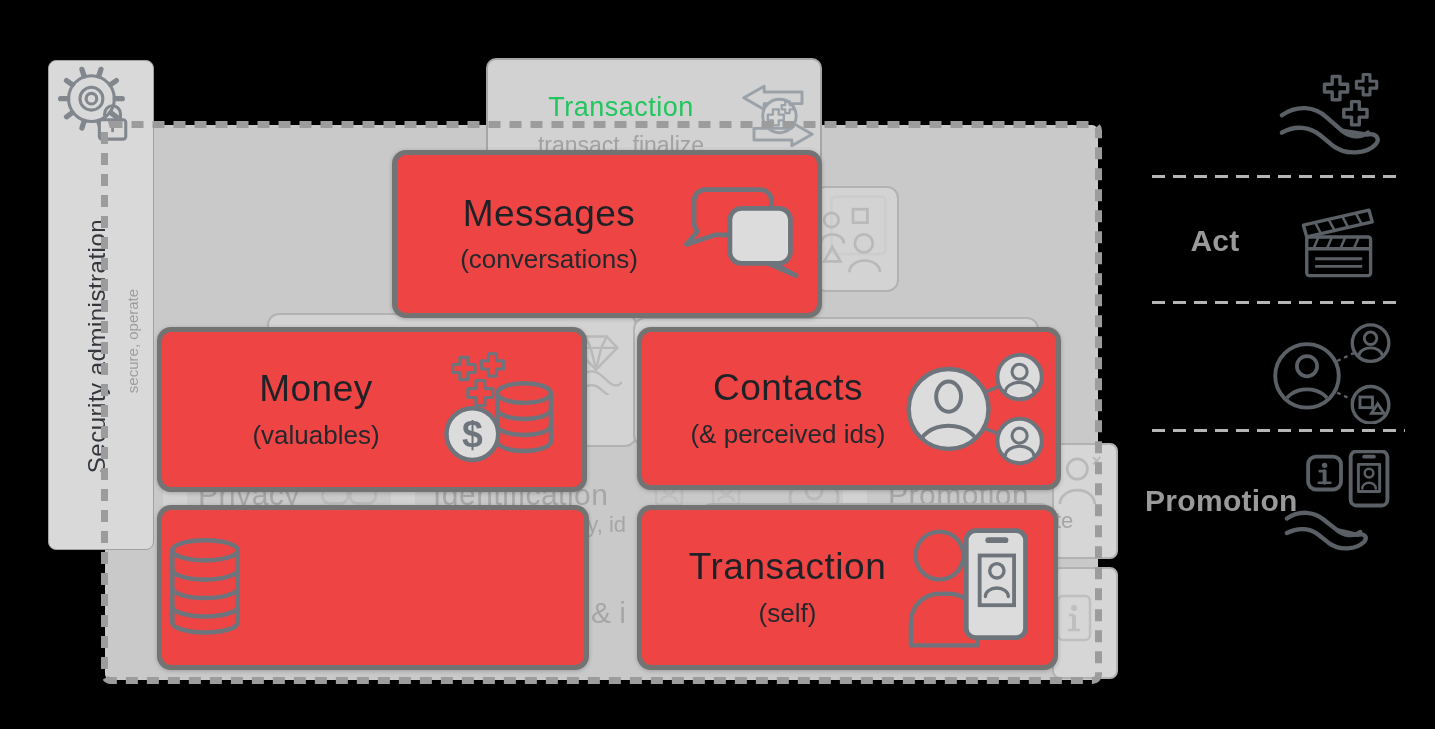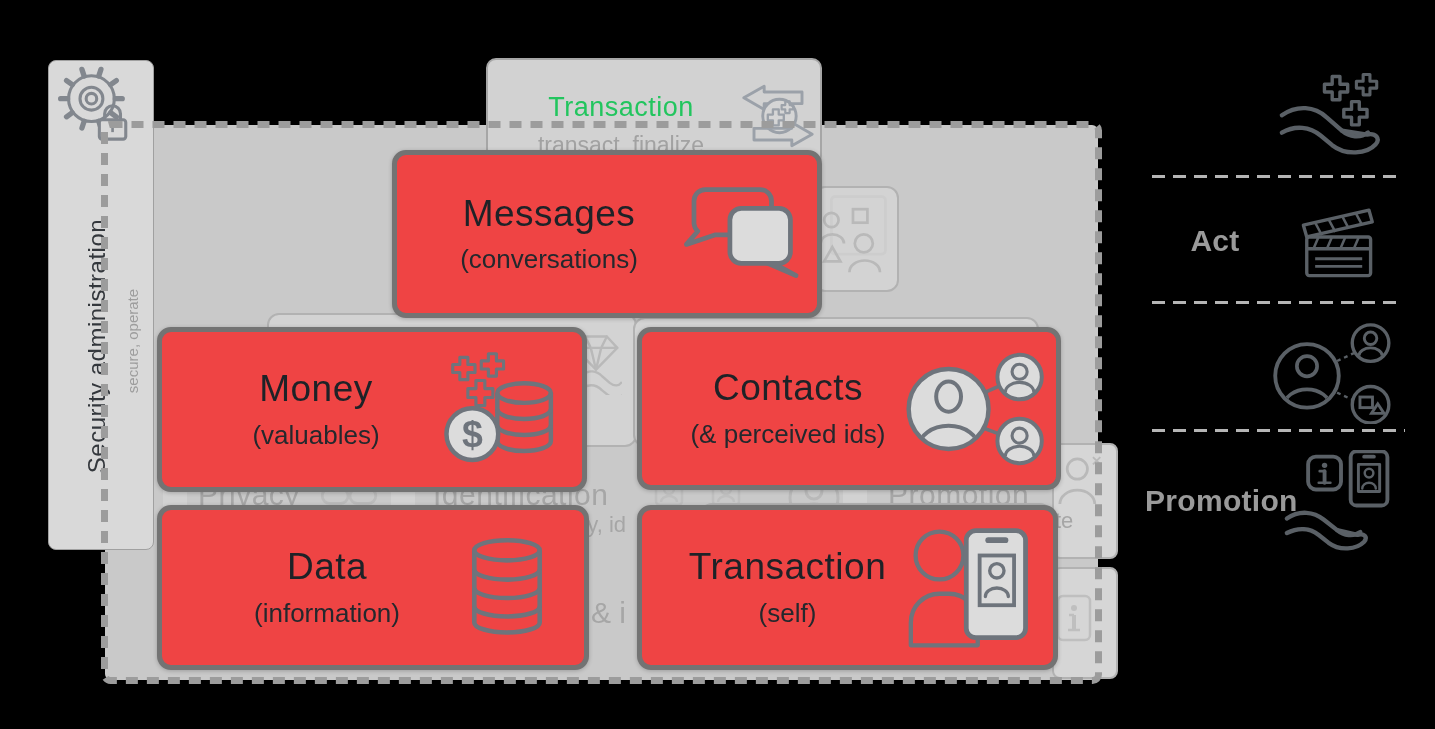--- a/index.html
+++ b/index.html
@@ -217,24 +217,20 @@
           <path stroke-width="3.5" d="M112 47 a16 11 0 0 1 32 0"></path>
           <circle cx="128" cy="102" r="25" fill="#dcdcdc" stroke-width="4.5"></circle>
           <circle cx="128" cy="96" r="8.5" stroke-width="3.5"></circle>
           <path stroke-width="3.5" d="M112 119 a16 11 0 0 1 32 0"></path>
         </g>
       </svg>
     </div>
   </div>
 
   <div class="abs card" style="left:157px;top:505px;width:422px;height:155px">
-    <div class="card-text">
-      <div class="card-title">Data</div>
-      <div class="card-sub">(information)</div>
-    </div>
     <div class="card-icon" style="padding-right:34px">
       <svg width="86" height="104" viewBox="0 0 100 124">
         <g fill="none" stroke="#6e747c" stroke-width="5.5">
           <path d="M11 17 V103 a39 12 0 0 0 78 0 V17"></path>
           <ellipse cx="50" cy="17" rx="39" ry="12"></ellipse>
           <path d="M11 40 a39 12 0 0 0 78 0 M11 62 a39 12 0 0 0 78 0 M11 84 a39 12 0 0 0 78 0"></path>
         </g>
       </svg>
     </div>
   </div>

